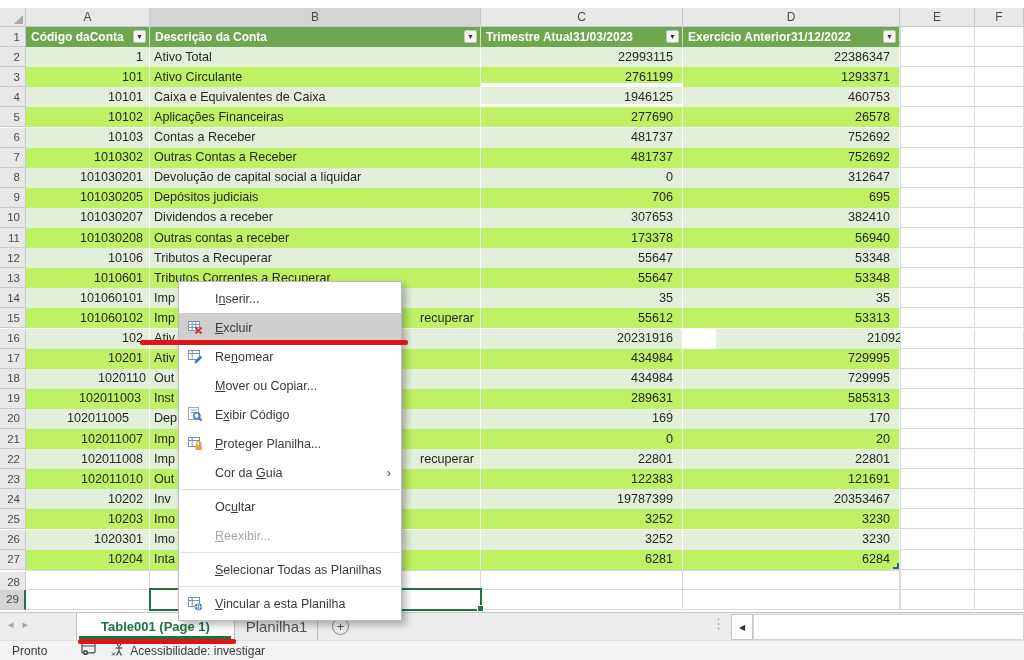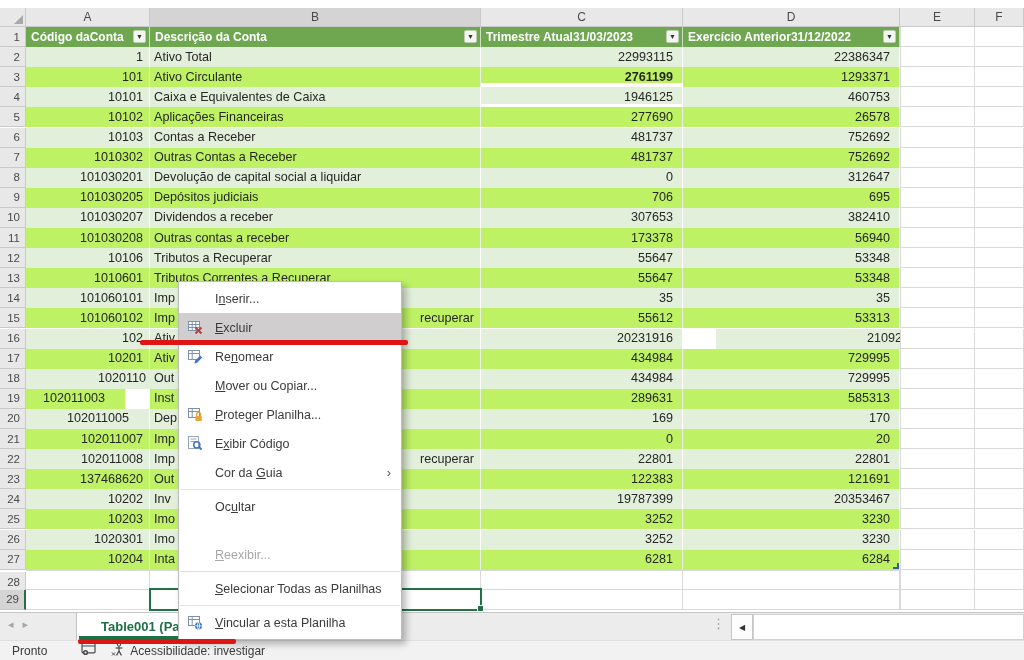--- a/index.html
+++ b/index.html
@@ -37,21 +37,21 @@
   #fill-handle { position:absolute; left:477px; top:605px; width:7px; height:7px; background:var(--sel-green);
              border:1px solid #fff; z-index:4; }
   #table-corner { position:absolute; left:893px; top:563px; width:6px; height:6px;
              border-right:2px solid #2E5E9E; border-bottom:2px solid #2E5E9E; z-index:2; }
 
   
   #ctxmenu { position:absolute; left:178px; top:281px; width:224px; background:#fff; border:1px solid #BCBCBC;
              box-shadow:4px 4px 7px rgba(0,0,0,.28); z-index:8; padding:2px 0; }
   .mi { position:relative; height:29px; display:flex; align-items:center; font-size:12.5px; color:#3b3b3b; cursor:default; }
   .mi.hl { background:var(--menu-hl); }
-  .mi.dis { color:#A8A8A8;margin-top:19px; }
+  .mi.dis { color:#A8A8A8; }
   .mi .micon { position:absolute; left:8px; top:6px; width:17px; height:17px; }
   .mi .mlabel { margin-left:36px; }
   .mi .subarrow { position:absolute; right:10px; font-size:13px; color:#555; }
   .msep { height:1px; background:#E2E2E2; margin:2px 1px; }
 
   
   .redline { position:absolute; background:var(--anno-red); border-radius:2px; z-index:9; }
   #redline-excluir { left:140px; top:340px; width:268px; height:4.5px; }
   #redline-tab     { left:78px;  top:639px; width:158px; height:5px; }
 
@@ -139,21 +139,21 @@
       <div class="cell thead" style="left: 683px; top: 27px; width: 217px; height: 20.1px;">
         <span style="padding-left: 1px;">Exercício Anterior31/12/2022</span>
         <div class="filterbtn">▼</div>
       </div>
       <div class="cell num band" style="left: 26px; top: 47.1px; width: 124px; height: 20.1px; padding-right: 6px;">1</div>
       <div class="cell band" style="left: 150px; top: 47.1px; width: 331px; height: 20.1px;">Ativo Total</div>
       <div class="cell num band" style="left: 481px; top: 47.1px; width: 202px; height: 20.1px;">22993115</div>
       <div class="cell num band" style="left: 683px; top: 47.1px; width: 217px; height: 20.1px;">22386347</div>
       <div class="cell num plain" style="left: 26px; top: 67.2px; width: 124px; height: 20.1px; padding-right: 6px;">101</div>
       <div class="cell plain" style="left: 150px; top: 67.2px; width: 331px; height: 20.1px;">Ativo Circulante</div>
-      <div class="cell num plain" style="left: 481px; top: 67.2px; width: 202px; height: 16px; font-weight: bold;">2761199</div>
+      <div class="cell num plain" style="left: 481px; top: 67.2px; width: 202px; height: 16px;">2761199</div>
       <div class="cell num plain" style="left: 683px; top: 67.2px; width: 217px; height: 20.1px;">1293371</div>
       <div class="cell num band" style="left: 26px; top: 87.3px; width: 124px; height: 20.1px; padding-right: 6px;">10101</div>
       <div class="cell band" style="left: 150px; top: 87.3px; width: 331px; height: 20.1px;">Caixa e Equivalentes de Caixa</div>
       <div class="cell num band" style="left: 481px; top: 87.3px; width: 202px; height: 17px;">1946125</div>
       <div class="cell num band" style="left: 683px; top: 87.3px; width: 217px; height: 20.1px;">460753</div>
       <div class="cell num plain" style="left: 26px; top: 107.4px; width: 124px; height: 20.1px; padding-right: 6px;">10102</div>
       <div class="cell plain" style="left: 150px; top: 107.4px; width: 331px; height: 20.1px;">Aplicações Financeiras</div>
       <div class="cell num plain" style="left: 481px; top: 107.4px; width: 202px; height: 20.1px;">277690</div>
       <div class="cell num plain" style="left: 683px; top: 107.4px; width: 217px; height: 20.1px;">26578</div>
       <div class="cell num band" style="left: 26px; top: 127.5px; width: 124px; height: 20.1px; padding-right: 6px;">10103</div>
@@ -201,37 +201,37 @@
       <div class="cell num band" style="left: 481px; top: 328.5px; width: 202px; height: 20.1px;">20231916</div>
       <div class="cell num band" style="left: 716px; top: 328.5px; width: 217px; height: 20.1px;">21092976</div>
       <div class="cell num plain" style="left: 26px; top: 348.6px; width: 124px; height: 20.1px; padding-right: 6px;">10201</div>
       <div class="cell plain" style="left: 150px; top: 348.6px; width: 331px; height: 20.1px;">Ativ</div>
       <div class="cell num plain" style="left: 481px; top: 348.6px; width: 202px; height: 20.1px;">434984</div>
       <div class="cell num plain" style="left: 683px; top: 348.6px; width: 217px; height: 20.1px;">729995</div>
       <div class="cell num band" style="left: 26px; top: 368.7px; width: 127px; height: 20.1px; padding-right: 6px;">1020110</div>
       <div class="cell band" style="left: 150px; top: 368.7px; width: 331px; height: 20.1px;">Out</div>
       <div class="cell num band" style="left: 481px; top: 368.7px; width: 202px; height: 20.1px;">434984</div>
       <div class="cell num band" style="left: 683px; top: 368.7px; width: 217px; height: 20.1px;">729995</div>
-      <div class="cell num plain" style="left: 26px; top: 388.8px; width: 100px; height: 20.1px; padding-right: 20px;">102011003</div>
+      <div class="cell num plain" style="left: 26px; top: 388.8px; width: 124px; height: 20.1px; padding-right: 8px;">102011003</div>
       <div class="cell plain" style="left: 150px; top: 388.8px; width: 331px; height: 20.1px;">Inst</div>
       <div class="cell num plain" style="left: 481px; top: 388.8px; width: 202px; height: 20.1px;">289631</div>
       <div class="cell num plain" style="left: 683px; top: 388.8px; width: 217px; height: 20.1px;">585313</div>
       <div class="cell num band" style="left: 26px; top: 408.9px; width: 124px; height: 20.1px; padding-right: 20px;">102011005</div>
       <div class="cell band" style="left: 150px; top: 408.9px; width: 331px; height: 20.1px;">Dep</div>
       <div class="cell num band" style="left: 481px; top: 408.9px; width: 202px; height: 20.1px;">169</div>
       <div class="cell num band" style="left: 683px; top: 408.9px; width: 217px; height: 20.1px;">170</div>
       <div class="cell num plain" style="left: 26px; top: 429px; width: 124px; height: 20.1px; padding-right: 6px;">102011007</div>
       <div class="cell plain" style="left: 150px; top: 429px; width: 331px; height: 20.1px;">Imp</div>
       <div class="cell num plain" style="left: 481px; top: 429px; width: 202px; height: 20.1px;">0</div>
       <div class="cell num plain" style="left: 683px; top: 429px; width: 217px; height: 20.1px;">20</div>
       <div class="cell num band" style="left: 26px; top: 449.1px; width: 124px; height: 20.1px; padding-right: 6px;">102011008</div>
       <div class="cell band" style="left: 150px; top: 449.1px; width: 331px; height: 20.1px;">Imp<span class="desc-tail">recuperar</span></div>
       <div class="cell num band" style="left: 481px; top: 449.1px; width: 202px; height: 20.1px;">22801</div>
       <div class="cell num band" style="left: 683px; top: 449.1px; width: 217px; height: 20.1px;">22801</div>
-      <div class="cell num plain" style="left: 26px; top: 469.2px; width: 124px; height: 20.1px; padding-right: 6px;">137468620</div>
+      <div class="cell num plain" style="left: 26px; top: 469.2px; width: 124px; height: 20.1px; padding-right: 6px;">102011010</div>
       <div class="cell plain" style="left: 150px; top: 469.2px; width: 331px; height: 20.1px;">Out</div>
       <div class="cell num plain" style="left: 481px; top: 469.2px; width: 202px; height: 20.1px;">122383</div>
       <div class="cell num plain" style="left: 683px; top: 469.2px; width: 217px; height: 20.1px;">121691</div>
       <div class="cell num band" style="left: 26px; top: 489.3px; width: 124px; height: 20.1px; padding-right: 6px;">10202</div>
       <div class="cell band" style="left: 150px; top: 489.3px; width: 331px; height: 20.1px;">Inv</div>
       <div class="cell num band" style="left: 481px; top: 489.3px; width: 202px; height: 20.1px;">19787399</div>
       <div class="cell num band" style="left: 683px; top: 489.3px; width: 217px; height: 20.1px;">20353467</div>
       <div class="cell num plain" style="left: 26px; top: 509.4px; width: 124px; height: 20.1px; padding-right: 6px;">10203</div>
       <div class="cell plain" style="left: 150px; top: 509.4px; width: 331px; height: 20.1px;">Imo</div>
       <div class="cell num plain" style="left: 481px; top: 509.4px; width: 202px; height: 20.1px;">3252</div>
@@ -368,35 +368,35 @@
             <path d="M1.5 5.5h11M5.2 2.5v9" stroke="#7C91AE" fill="none"></path>
             <path d="M8 12.8l5.2-5.2 2 2-5.2 5.2-2.6.6z" fill="#3F76BF"></path>
           </svg></span>
         <span class="mlabel">Re<u>n</u>omear</span>
       </div>
       <div class="mi">
         <span class="mlabel"><u>M</u>over ou Copiar...</span>
       </div>
       <div class="mi">
         <span class="micon"><svg width="17" height="17" viewBox="0 0 17 17">
+            <rect x="1.5" y="1.5" width="10" height="12" fill="#fff" stroke="#9aa7b8"></rect>
+            <path d="M3.5 4h6M3.5 6.5h6" stroke="#9aa7b8"></path>
+            <circle cx="9.8" cy="9.8" r="3.1" fill="none" stroke="#3F76BF" stroke-width="1.5"></circle>
+            <line x1="12" y1="12" x2="14.6" y2="14.6" stroke="#3F76BF" stroke-width="2"></line>
+          </svg></span>
+        <span class="mlabel">E<u>x</u>ibir Código</span>
+      </div>
+      <div class="mi">
+        <span class="micon"><svg width="17" height="17" viewBox="0 0 17 17">
             <rect x="1.5" y="2.5" width="11" height="9" fill="#fff" stroke="#7C91AE"></rect>
             <path d="M1.5 5.5h11M5.2 2.5v9" stroke="#7C91AE" fill="none"></path>
             <path d="M9.6 10V8.4a2 2 0 014 0V10" fill="none" stroke="#E8A33D" stroke-width="1.4"></path>
             <rect x="8.4" y="10" width="6.4" height="5" rx="0.8" fill="#E8A33D"></rect>
           </svg></span>
         <span class="mlabel"><u>P</u>roteger Planilha...</span>
-      </div>
-      <div class="mi">
-        <span class="micon"><svg width="17" height="17" viewBox="0 0 17 17">
-            <rect x="1.5" y="1.5" width="10" height="12" fill="#fff" stroke="#9aa7b8"></rect>
-            <path d="M3.5 4h6M3.5 6.5h6" stroke="#9aa7b8"></path>
-            <circle cx="9.8" cy="9.8" r="3.1" fill="none" stroke="#3F76BF" stroke-width="1.5"></circle>
-            <line x1="12" y1="12" x2="14.6" y2="14.6" stroke="#3F76BF" stroke-width="2"></line>
-          </svg></span>
-        <span class="mlabel">E<u>x</u>ibir Código</span>
       </div>
       <div class="mi">
         <span class="mlabel">Cor da <u>G</u>uia</span>
         <span class="subarrow">›</span>
       </div>
       <div class="msep"></div>
       <div class="mi">
         <span class="mlabel">Oc<u>u</u>ltar</span>
       </div>
       <div class="mi dis">

